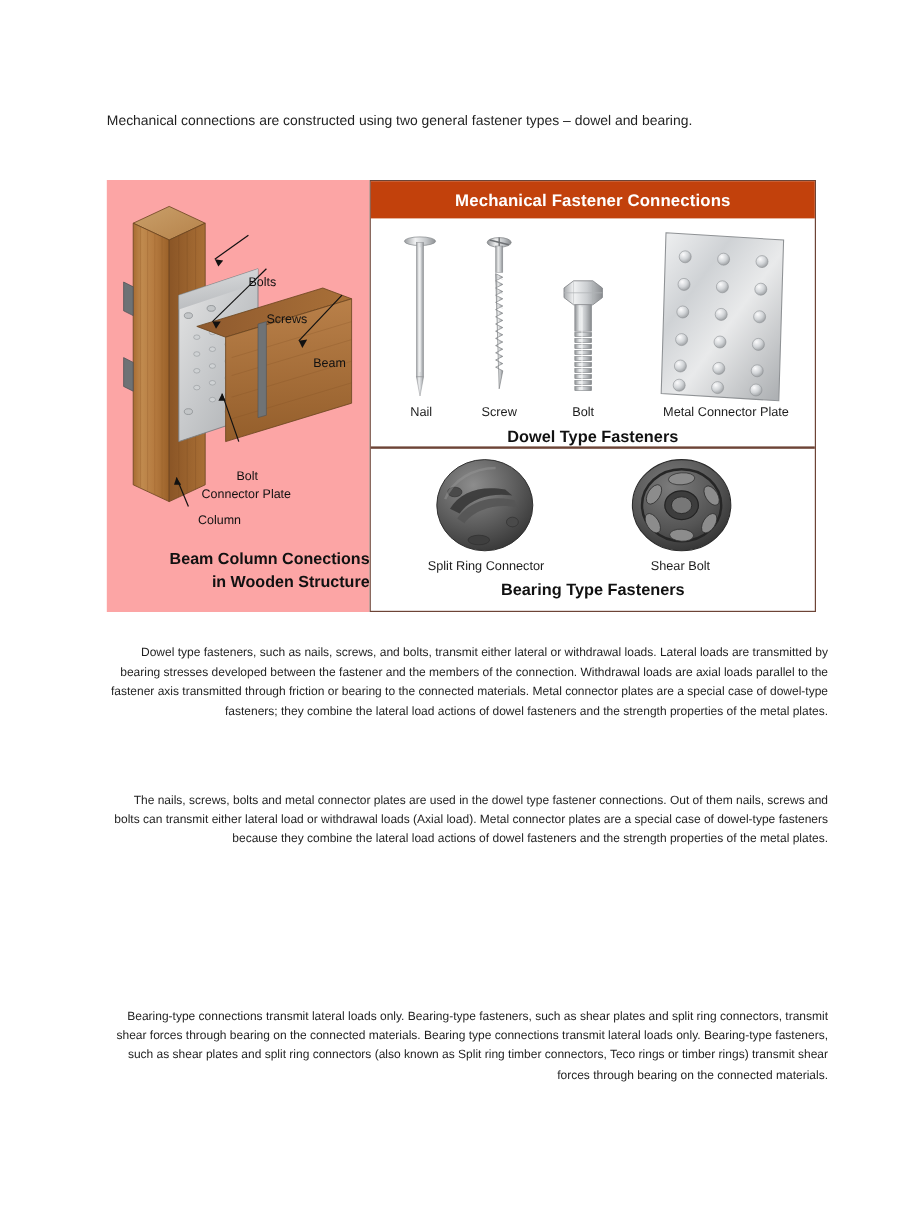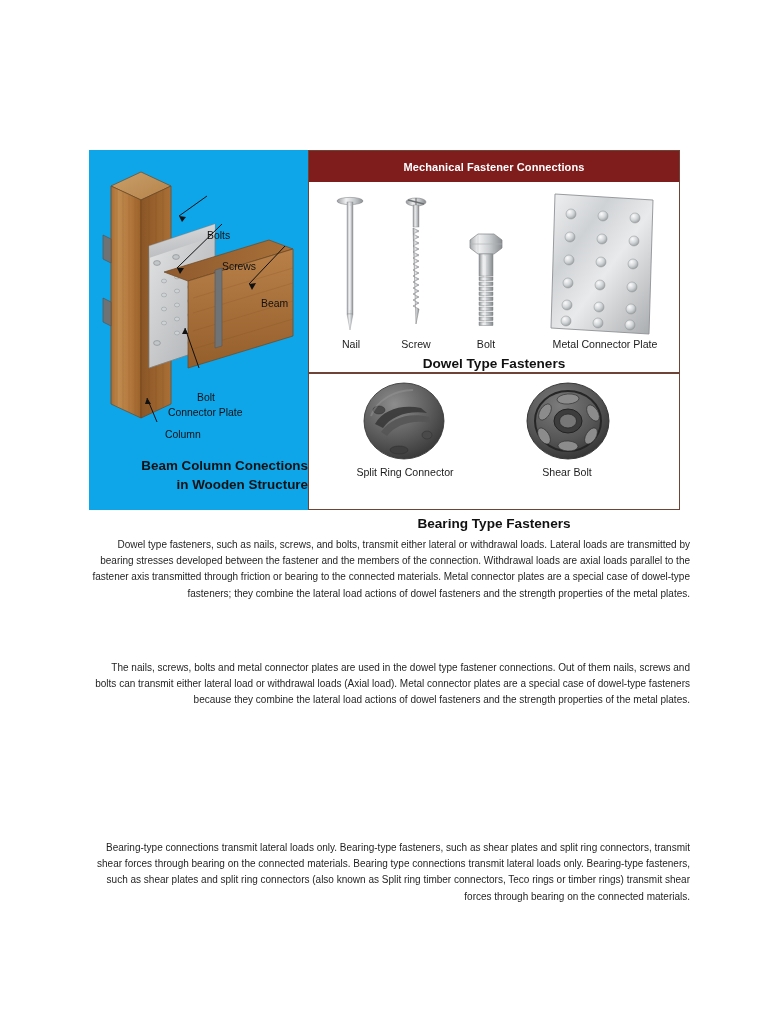--- a/index.html
+++ b/index.html
@@ -54,21 +54,21 @@
     height: 360px;
   }
 
   
   .panel-left {
     position: absolute;
     left: 0;
     top: 0;
     width: 219px;
     height: 360px;
-    background: #0ea5e9;
+    background: #fca5a5;
     overflow: hidden;
   }
   .cad {
     position: absolute;
     left: 0;
     top: 0;
     width: 219px;
     height: 300px;
   }
   .caption-left {
@@ -93,23 +93,23 @@
     border: 1px solid #6d4436;
     box-sizing: border-box;
     background: #fff;
   }
   .panel-header {
     position: absolute;
     left: 0;
     top: 0;
     width: 100%;
     height: 31px;
-    background: #7f1d1d;
+    background: #c2410c;
     color: #fff;
-    font-size: 11px;
+    font-size: 14px;
     font-weight: bold;
     display: flex;
     align-items: center;
     justify-content: center;
     letter-spacing: .1px;
   }
   .section-dowel {
     position: absolute;
     left: 0;
     top: 31px;
@@ -154,20 +154,21 @@
     color: #111;
     white-space: nowrap;
     line-height: 1.25;
   }
 </style>
 </head>
 <body>
 
 <div class="page">
 
+  <div class="intro">Mechanical connections are constructed using two general fastener types – dowel and bearing.</div>
 
   <div class="figure">
 
     <div class="panel-left">
 
       <svg class="cad" viewBox="0 0 219 300">
         <defs>
           <linearGradient id="woodCol" x1="0" y1="0" x2="1" y2="0">
             <stop offset="0%" stop-color="#a86c33"></stop>
             <stop offset="25%" stop-color="#c08a4e"></stop>
@@ -488,21 +489,21 @@
             <ellipse cx="70" cy="56" rx="9" ry="5" transform="rotate(-58 70 56)"></ellipse>
             <ellipse cx="47" cy="66" rx="10" ry="5" transform="rotate(3 47 66)"></ellipse>
             <ellipse cx="23" cy="56" rx="9" ry="5" transform="rotate(58 23 56)"></ellipse>
             <ellipse cx="24" cy="32" rx="9" ry="5" transform="rotate(-58 24 32)"></ellipse>
           </g>
         </svg>
 
         <span class="fastener-label" style="left:40px; top:92px; width:112px;">Split Ring Connector</span>
         <span class="fastener-label" style="left:208px; top:92px; width:100px;">Shear Bolt</span>
 
-        <div class="section-title" style="top:110px;margin-top:32px;">Bearing Type Fasteners</div>
+        <div class="section-title" style="top:110px;">Bearing Type Fasteners</div>
       </div>
     </div>
   </div>
 
   <p class="body-text" id="para-1">Dowel type fasteners, such as nails, screws, and bolts, transmit either lateral or withdrawal loads. Lateral loads are transmitted by bearing stresses developed between the fastener and the members of the connection. Withdrawal loads are axial loads parallel to the fastener axis transmitted through friction or bearing to the connected materials. Metal connector plates are a special case of dowel-type fasteners; they combine the lateral load actions of dowel fasteners and the strength properties of the metal plates.</p>
   <p class="body-text" id="para-2">The nails, screws, bolts and metal connector plates are used in the dowel type fastener connections. Out of them nails, screws and bolts can transmit either lateral load or withdrawal loads (Axial load). Metal connector plates are a special case of dowel-type fasteners because they combine the lateral load actions of dowel fasteners and the strength properties of the metal plates.</p>
   <p class="body-text" id="para-4"> Bearing-type connections transmit lateral loads only. Bearing-type fasteners, such as shear plates and split ring connectors, transmit shear forces through bearing on the connected materials. Bearing type connections transmit lateral loads only. Bearing-type fasteners, such as shear plates and split ring connectors (also known as Split ring timber connectors, Teco rings or timber rings) transmit shear forces through bearing on the connected materials.</p>
 
 </div>
 

